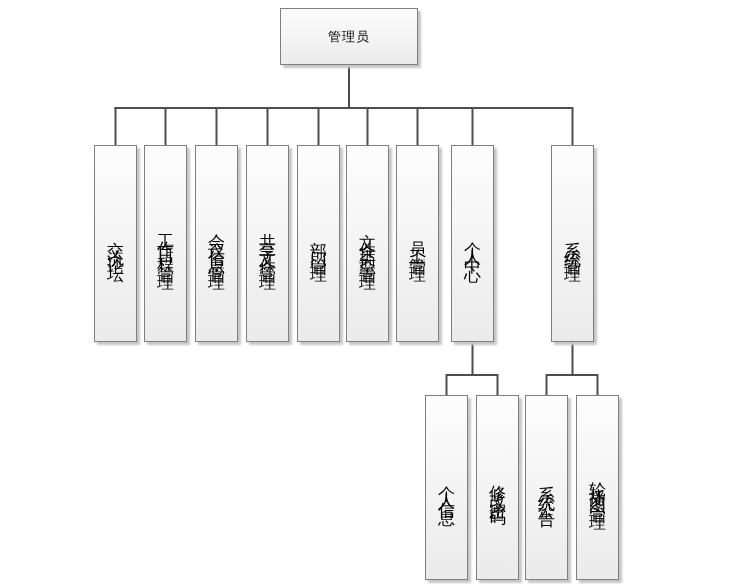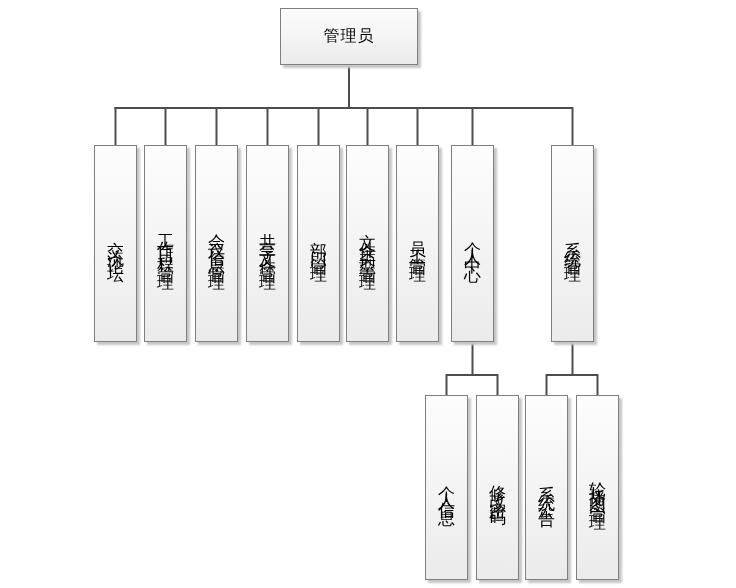--- a/index.html
+++ b/index.html
@@ -40,21 +40,21 @@
     box-shadow: 3px 3px 2px var(--shadow);
     display: flex;
     align-items: center;
     justify-content: center;
     color: var(--text);
   }
 
   .node.root {
     left: 280px; top: 8px;
     width: 138px; height: 57px;
-    font-size: 16px;
+    font-size: 13px;
     letter-spacing: 1px;
   }
 
   .node.vbox span {
     writing-mode: vertical-lr;
     text-orientation: upright;
     font-size: 17px;
     letter-spacing: 8px;
     line-height: 1;
     white-space: nowrap;

